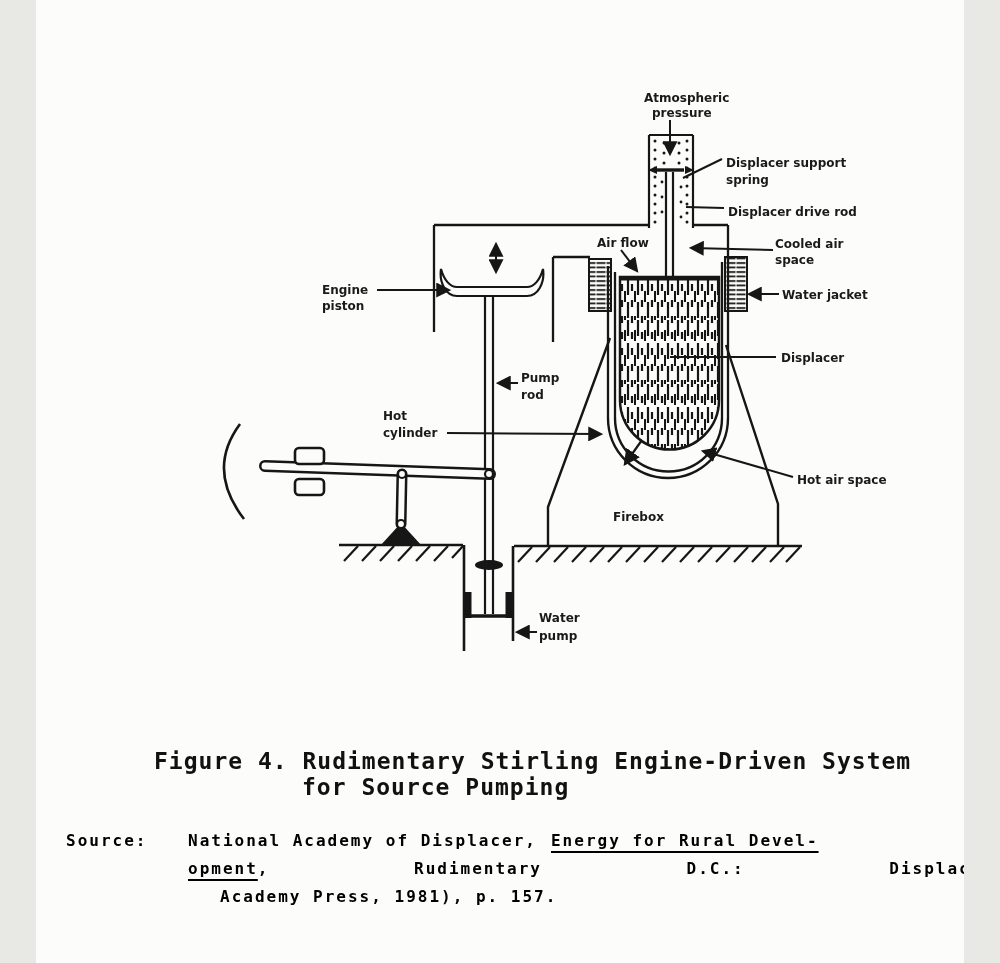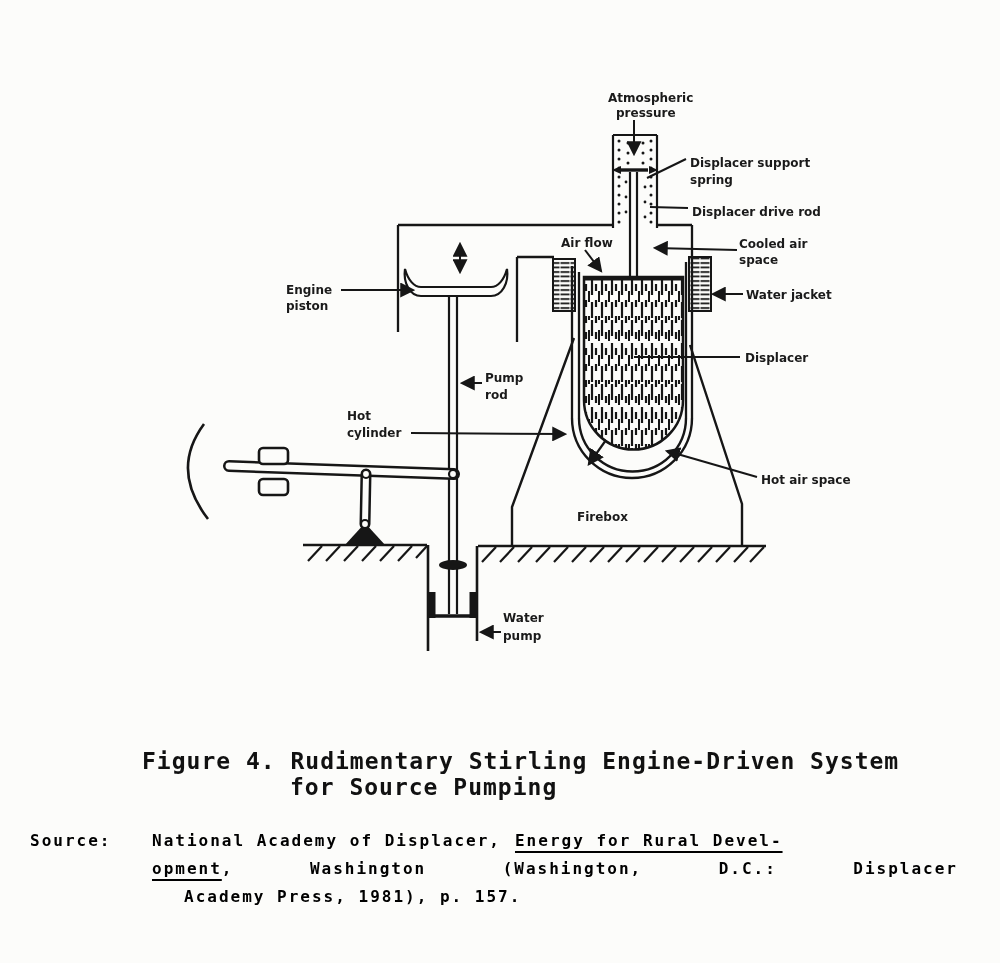--- a/index.html
+++ b/index.html
@@ -1,27 +1,27 @@
 <!DOCTYPE html>
 <html><head>
 <meta charset="utf-8">
 <style>
   html,body{margin:0;padding:0;background:#e8e8e4;}
   .page{
-    position:relative; width:1000px; height:963px; margin:0 auto;
+    position:relative; width:928px; height:963px; margin:0 auto;
     background:#fcfcfa; overflow:hidden;
     font-family:"DejaVu Sans Mono", monospace; color:#141414;
   }
   svg text{
     font-family:"DejaVu Sans", sans-serif;
     font-size:12px; font-weight:bold; fill:#1a1a1a;
   }
   .caption{
     position:absolute; font-weight:bold; font-size:23px; letter-spacing:1px;
-    color:#111; white-space:nowrap;margin-left:24px;
+    color:#111; white-space:nowrap;
   }
   .cap1{left:118px; top:748px;}
   .cap2{left:266px; top:774px;}
   .src{
     position:absolute; font-size:16px; letter-spacing:2px; font-weight:bold;
     color:#000000; white-space:nowrap;
   }
   .src-label{left:30px; top:831px;}
   .src-line1{left:152px; top:831px;}
   .src-line2{left:152px; top:859px; width:806px; display:flex; justify-content:space-between; white-space:nowrap;gap:12px;}
@@ -235,21 +235,20 @@
     <div class="caption cap2">for Source Pumping</div>
   </div>
 
   <div>
     <div class="src src-label">Source:</div>
     <div class="src src-line1">
       <span>National Academy of Displacer,</span><span class="u gap-l">Energy for Rural Devel-</span>
     </div>
     <div class="src src-line2">
       <span><span class="u">opment</span><span>,</span></span>
-      <span>Washington</span>
-      <span>(Washington,</span>
+      <span>Rudimentary</span>
       <span>D.C.:</span>
       <span>Displacer</span>
     </div>
     <div class="src src-line3">Academy Press, 1981), p. 157.</div>
   </div>
 
 </div>
 
 </body></html>

